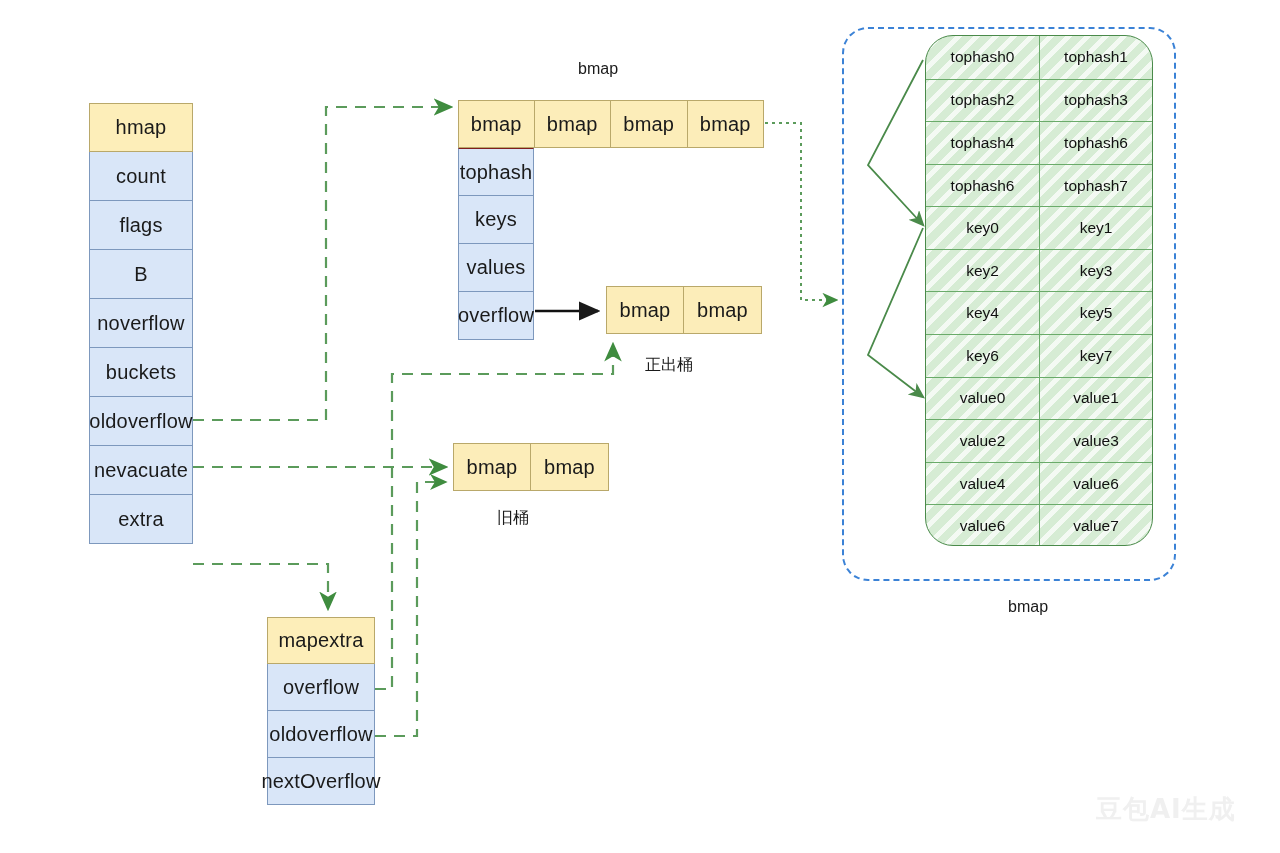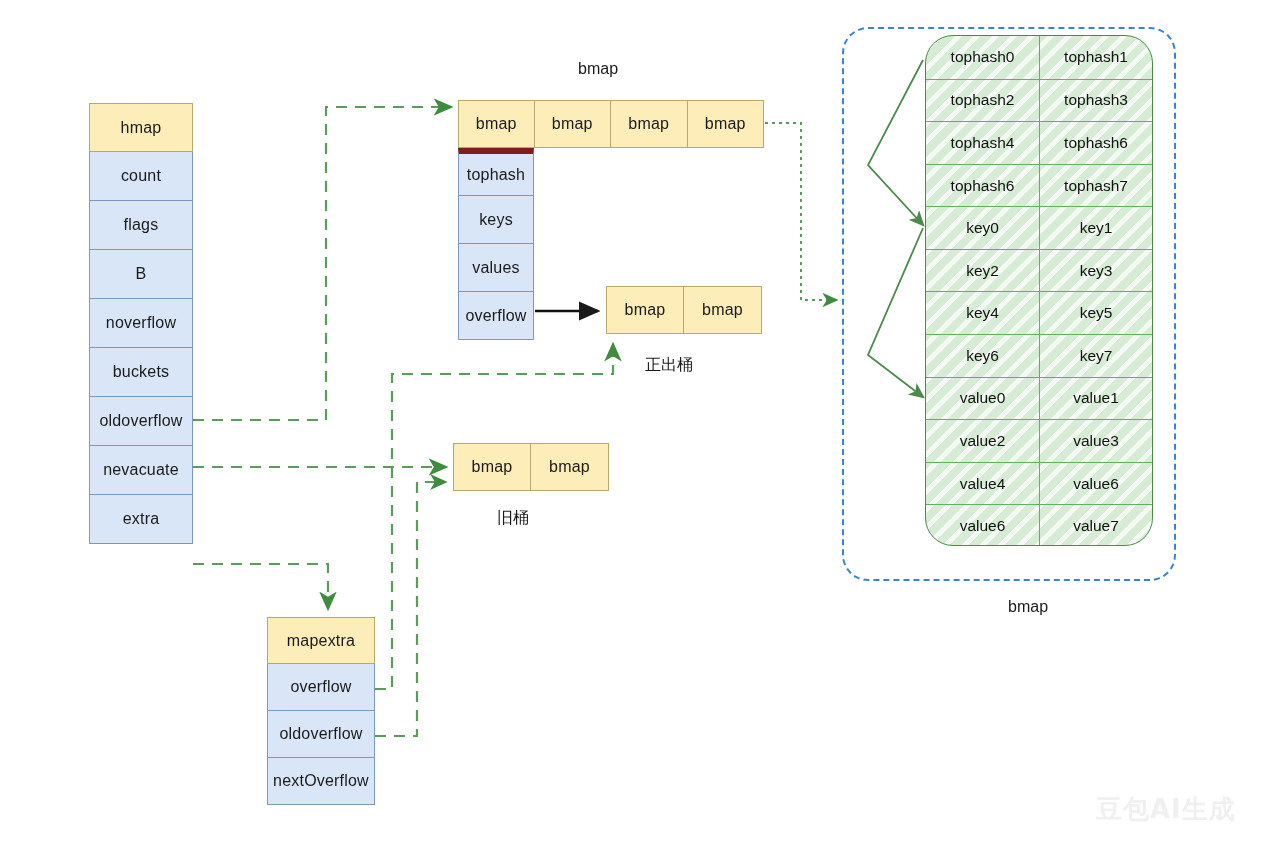--- a/index.html
+++ b/index.html
@@ -8,21 +8,21 @@
     background: #ffffff;
     font-family: "Liberation Sans", "DejaVu Sans", sans-serif;
     overflow: hidden;
   }
   #stage { position: relative; width: 1280px; height: 853px; }
 
   
   .struct { position: absolute; }
   .cell {
     display: flex; align-items: center; justify-content: center;
-    font-size: 16px; color: #1a1a1a; letter-spacing: .2px;
+    font-size: 20px; color: #1a1a1a; letter-spacing: .2px;
     white-space: nowrap;
   }
   .cell.head {
     background: #fdeeb9;
     border: 1px solid #b9a86a;
   }
   .cell.body {
     background: #d9e6f8;
     border: 1px solid #7d98bd;
     border-top: none;
@@ -194,21 +194,21 @@
   <div class="label" style="left:578px; top:60px;">bmap</div>
 
   <div class="struct" id="bmaprow">
     <div class="cell yellow">bmap</div>
     <div class="cell yellow">bmap</div>
     <div class="cell yellow">bmap</div>
     <div class="cell yellow">bmap</div>
   </div>
 
   <div class="struct" id="bmapstruct">
-    <div class="cell body" style="border-top:6px solid #7f1d1d;">tophash</div>
+    <div class="cell body" style="border-top:1px solid #7f1d1d;">tophash</div>
     <div class="cell body">keys</div>
     <div class="cell body">values</div>
     <div class="cell body">overflow</div>
   </div>
 
   <div class="struct" id="overflowrow">
     <div class="cell yellow">bmap</div>
     <div class="cell yellow">bmap</div>
   </div>
   <div class="label" style="left:645px; top:355px;">正出桶</div>

